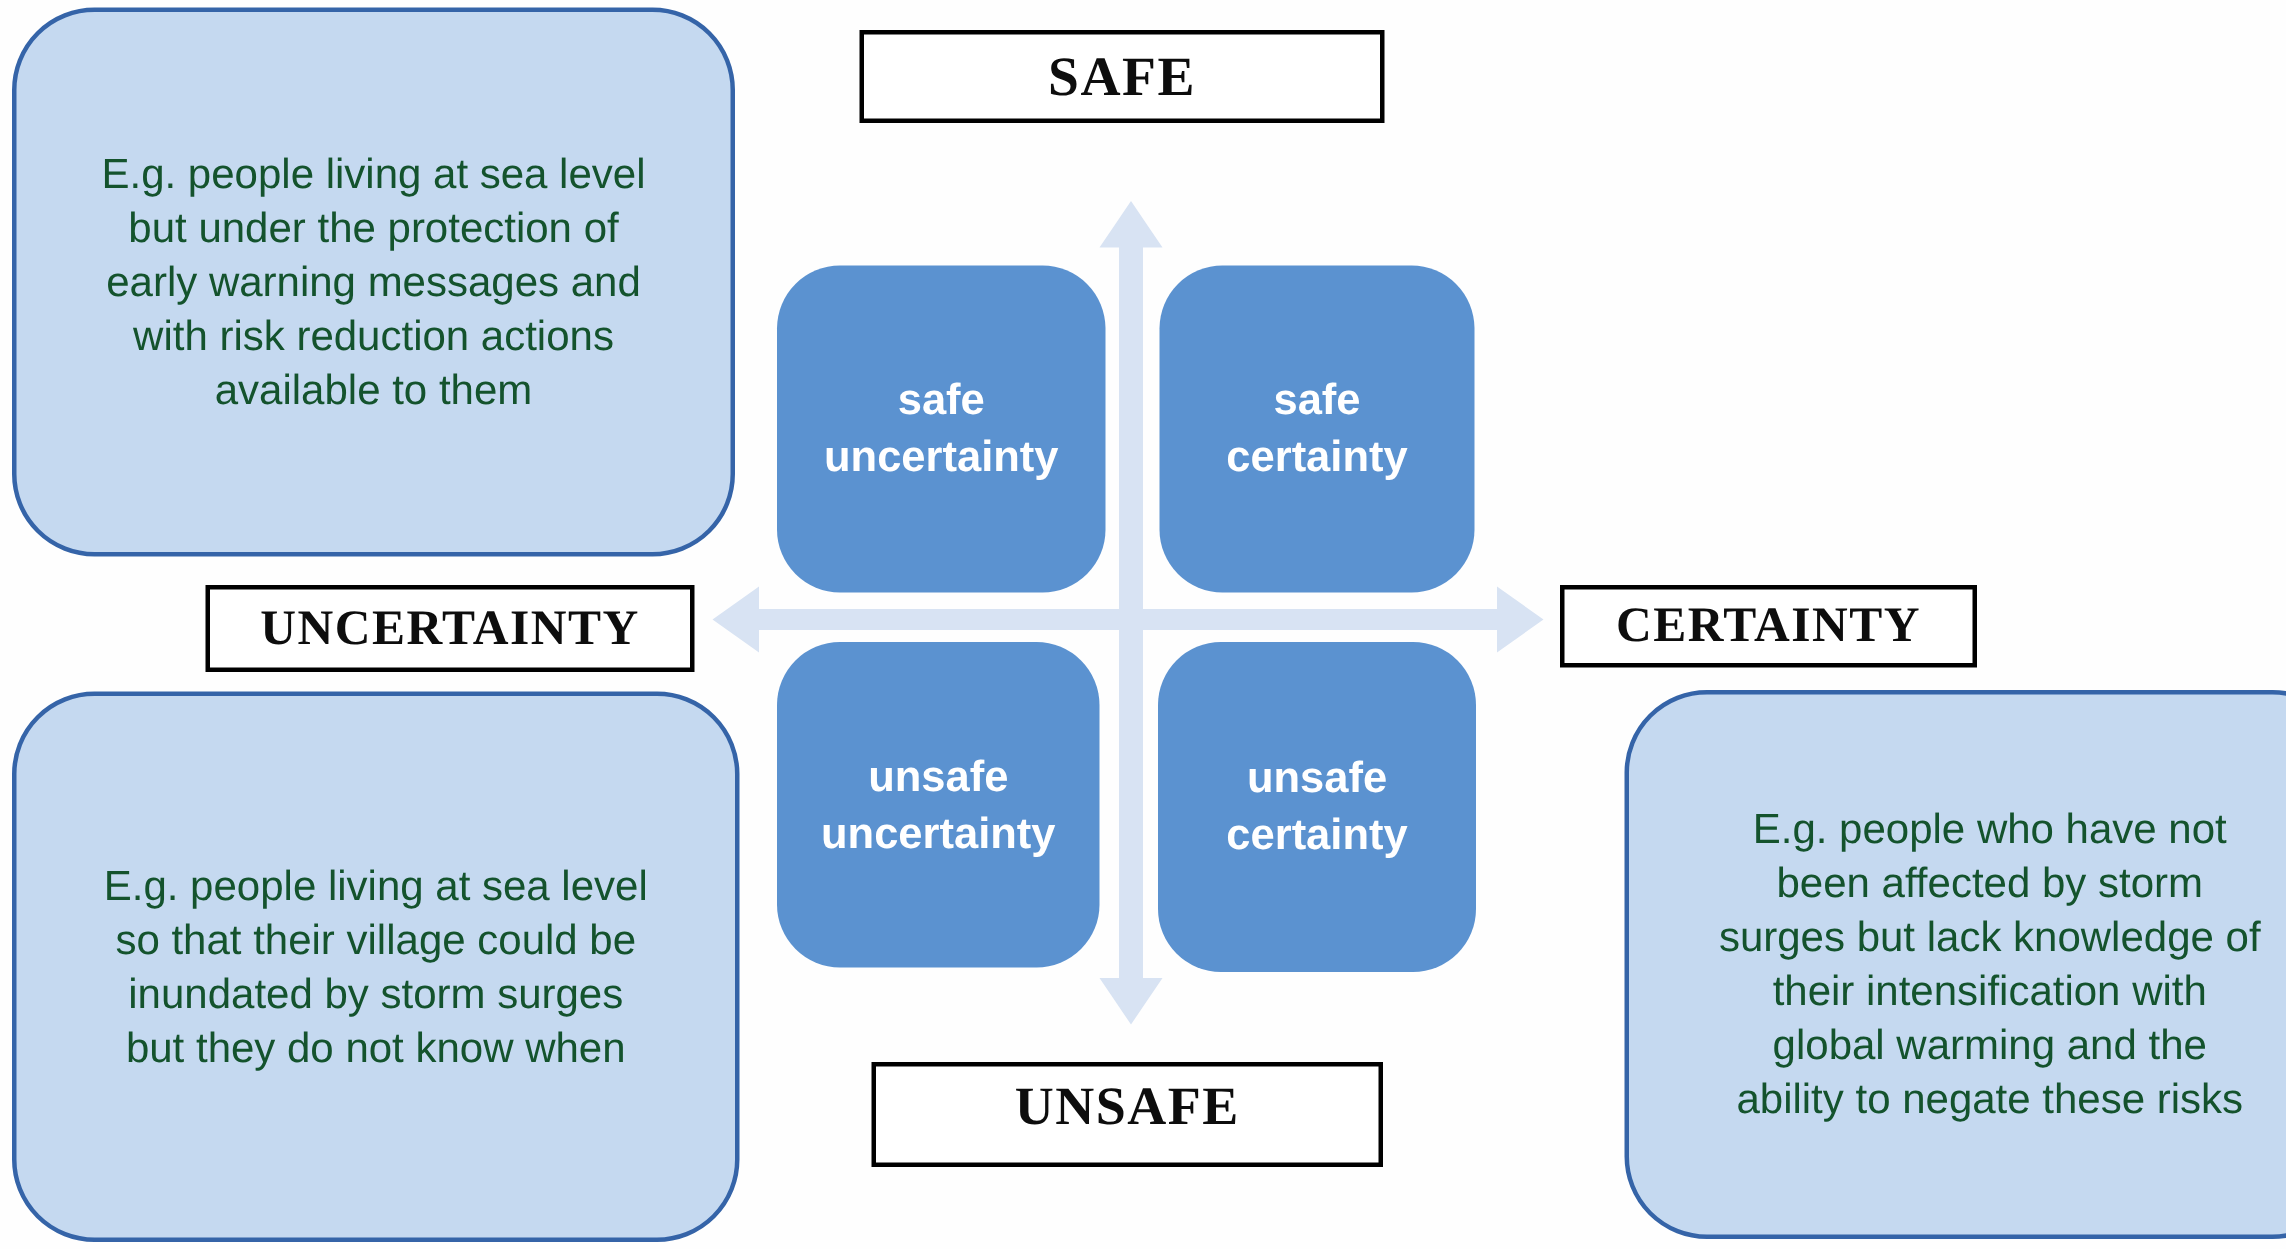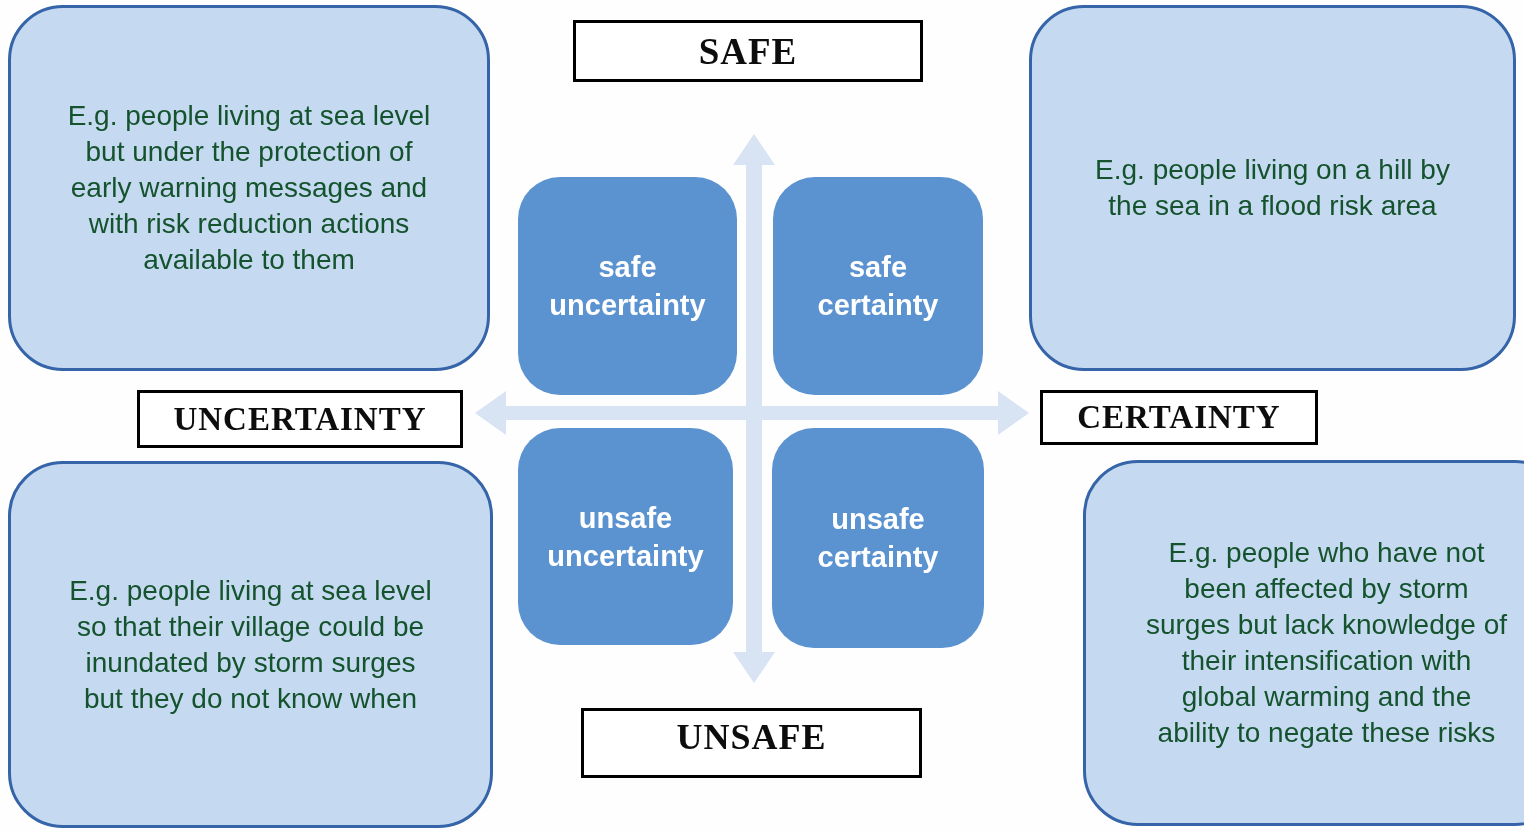--- a/index.html
+++ b/index.html
@@ -93,24 +93,20 @@
   </svg>
 
   <div class="abs example-box ex-tl">
     <span>E.g. people living at sea level
 but under the protection of
 early warning messages and
 with risk reduction actions
 available to them</span>
   </div>
 
-  <div class="abs example-box ex-tr">
-    <span>E.g. people living on a hill by
-the sea in a flood risk area</span>
-  </div>
 
   <div class="abs example-box ex-bl">
     <span>E.g. people living at sea level
 so that their village could be
 inundated by storm surges
 but they do not know when</span>
   </div>
 
   <div class="abs example-box ex-br">
     <span>E.g. people who have not

